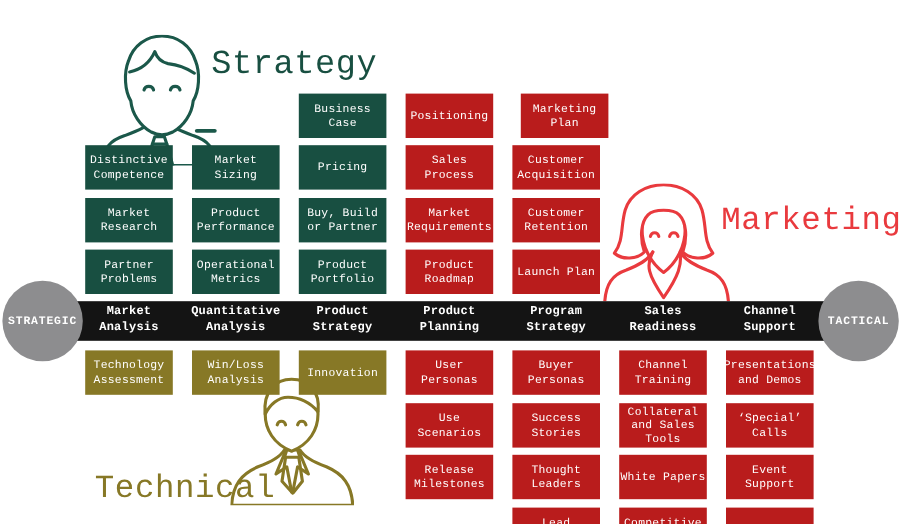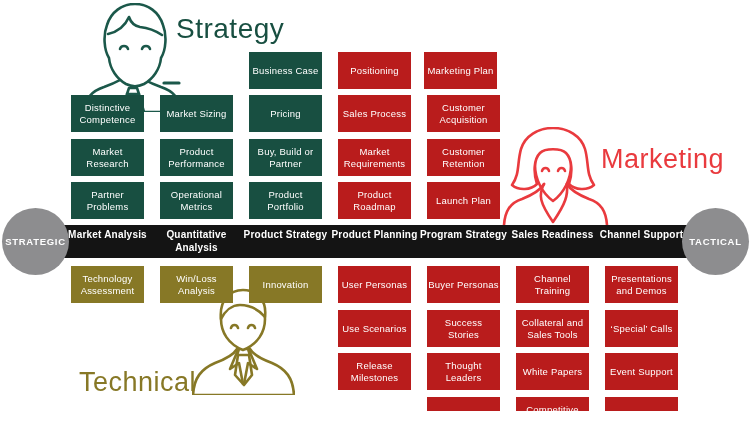--- a/index.html
+++ b/index.html
@@ -1,18 +1,18 @@
 <!DOCTYPE html>
 <html><head>
 <meta charset="utf-8">
 <style>
   html,body{margin:0;padding:0;background:#fff;}
   #stage{
     position:relative; width:750px; height:411px; overflow:hidden;
-    background:#fff; font-family:Liberation Sans, sans-serif;
+    background:#fff; font-family:Liberation Mono, monospace;margin-top:26px;
   }
   .box{
     position:absolute; width:73px; height:37px; z-index:2;
     display:flex; align-items:center; justify-content:center;
     text-align:center; color:#fff; font-size:9.5px; line-height:1.18;
     padding:1px; box-sizing:border-box; letter-spacing:.2px;
   }
   .green{background:#184f41;}
   .red{background:#b91c1c;}
   .olive{background:#877826;}
@@ -95,21 +95,21 @@
   <div class="box green" style="left:249px;top:52px">Business Case</div>
   <div class="box green" style="left:249px;top:95px">Pricing</div>
   <div class="box green" style="left:249px;top:139px">Buy, Build or Partner</div>
   <div class="box green" style="left:249px;top:182px">Product Portfolio</div>
 
   <div class="box red" style="left:338px;top:52px">Positioning</div>
   <div class="box red" style="left:338px;top:95px">Sales Process</div>
   <div class="box red" style="left:338px;top:139px">Market Requirements</div>
   <div class="box red" style="left:338px;top:182px">Product Roadmap</div>
 
-  <div class="box red" style="left:424px;top:52px">Marketing Plan</div>
+  <div class="box red" style="left:434px;top:52px">Marketing Plan</div>
   <div class="box red" style="left:427px;top:95px">Customer Acquisition</div>
   <div class="box red" style="left:427px;top:139px">Customer Retention</div>
   <div class="box red" style="left:427px;top:182px">Launch Plan</div>
 
   <div class="bar">
     <div class="hdr" style="left:27px">Market Analysis</div>
     <div class="hdr" style="left:116px">Quantitative Analysis</div>
     <div class="hdr" style="left:205px">Product Strategy</div>
     <div class="hdr" style="left:294px">Product Planning</div>
     <div class="hdr" style="left:383px">Program Strategy</div>

